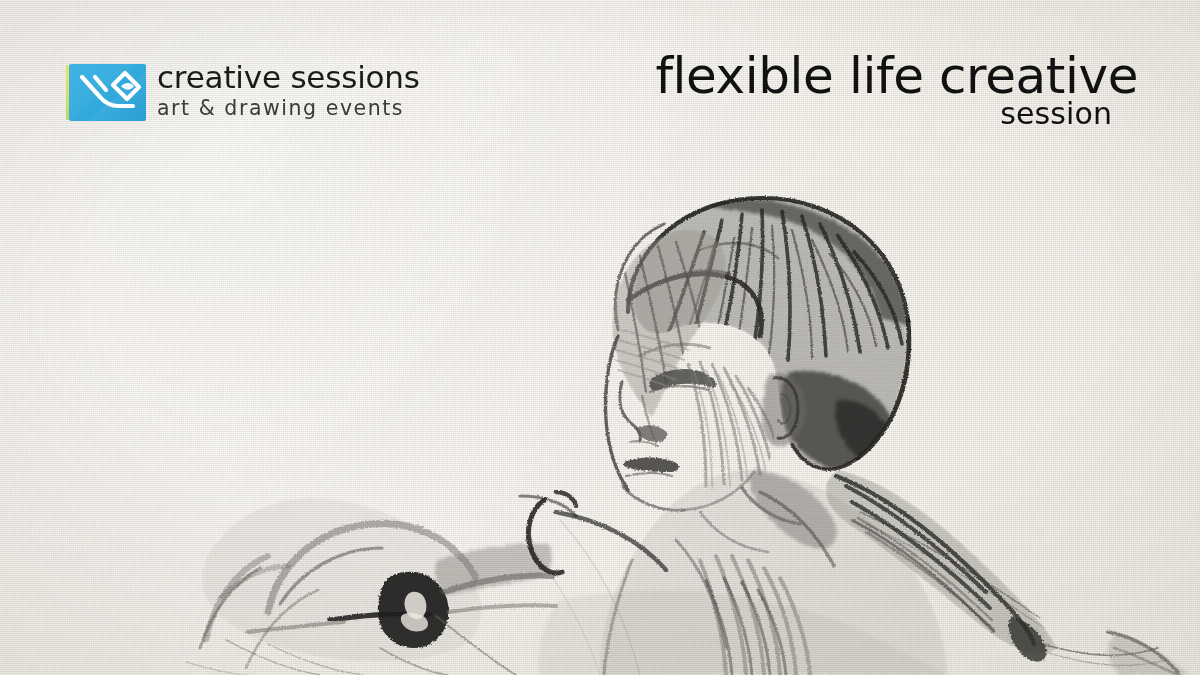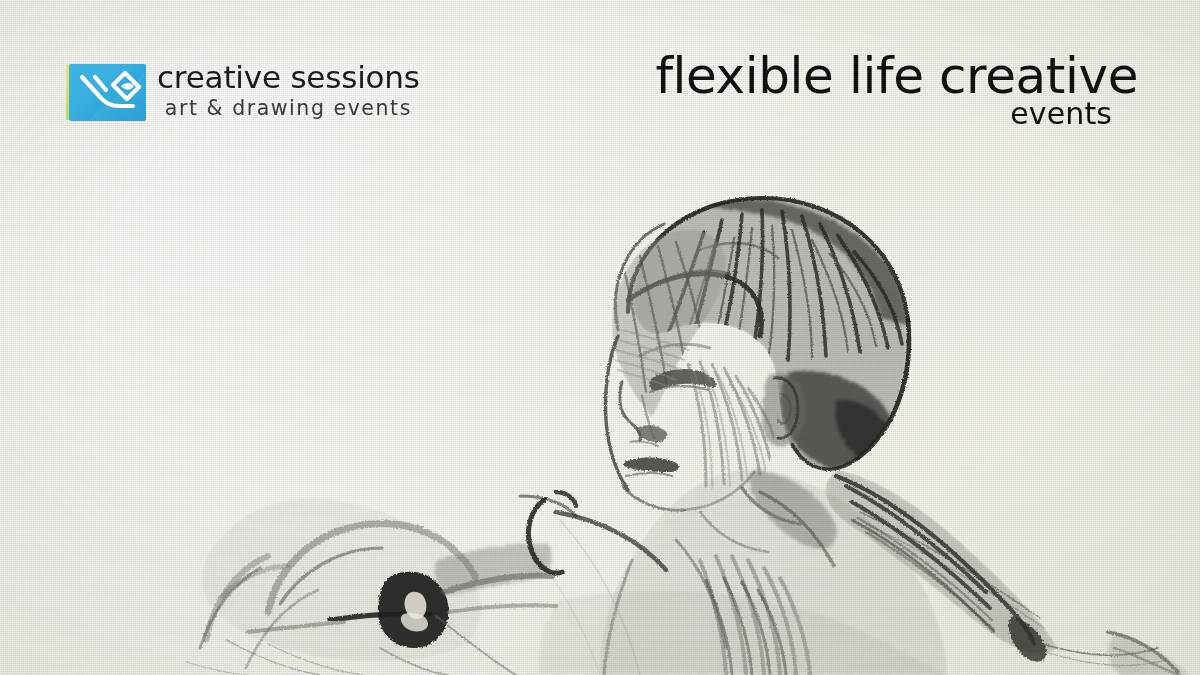--- a/index.html
+++ b/index.html
@@ -112,21 +112,20 @@
   }
   .brand-tagline {
     font-family: "DejaVu Sans", sans-serif;
     font-size: 20.5px;
     font-weight: 400;
     color: #3a3a3a;
     letter-spacing: 1.55px;
     line-height: 1.25;
     margin-top: 2px;
     white-space: nowrap;
-    text-align: center;
   }
 
   .title-block {
     position: absolute;
     right: 62px;
     top: 50px;
     text-align: right;
   }
   .title-main {
     font-family: "DejaVu Sans", sans-serif;
@@ -509,16 +508,16 @@
     </div>
 
     <div class="brand-words">
       <div class="brand-name">creative sessions</div>
       <div class="brand-tagline">art &amp; drawing events</div>
     </div>
   </div>
 
   <div class="title-block">
     <div class="title-main">flexible life creative</div>
-    <div class="title-sub">events</div>
+    <div class="title-sub">session</div>
   </div>
 
 </div>
 
 </body></html>

